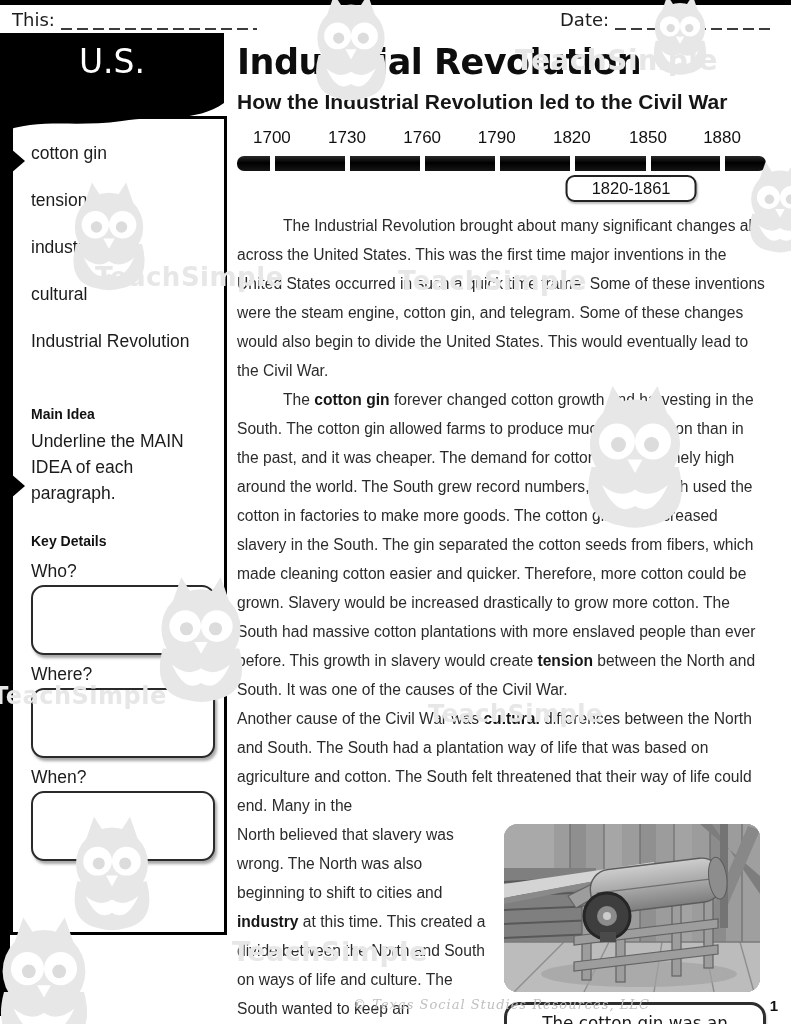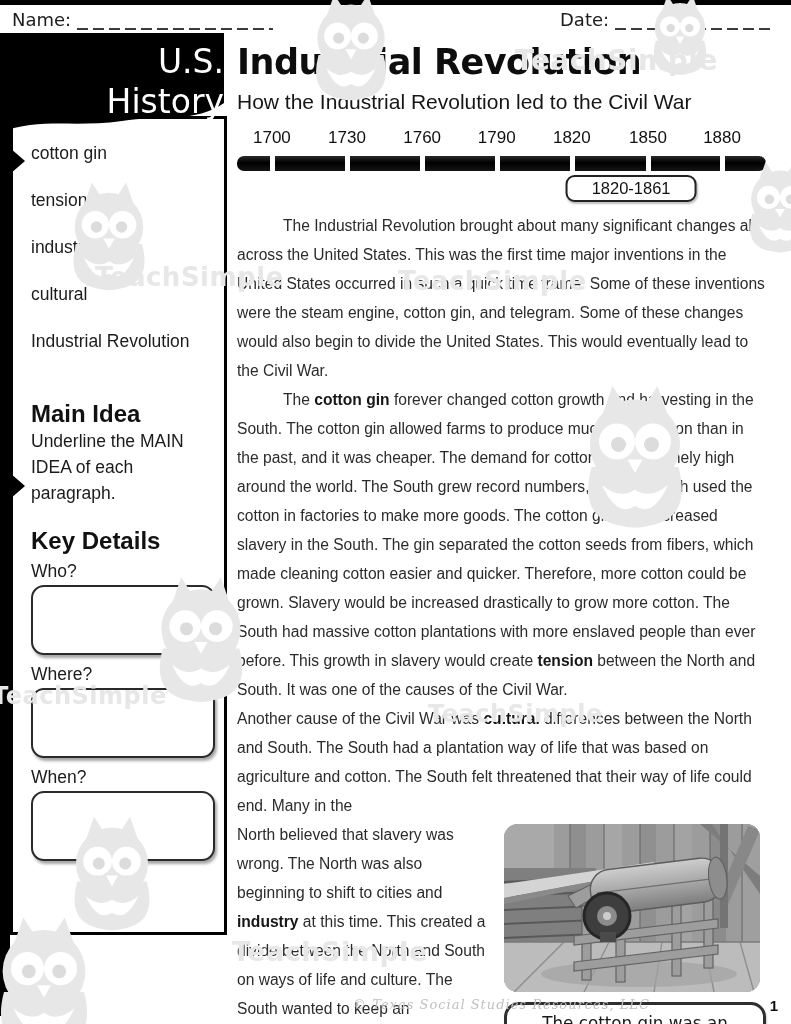--- a/index.html
+++ b/index.html
@@ -12,45 +12,45 @@
             font-family:"DejaVu Sans",sans-serif;font-size:18px;color:#1c1c1c;}
   .blank-line{display:inline-block;height:16px;vertical-align:-4px;
       background:repeating-linear-gradient(to right,#3c3c3c 0 11px,transparent 11px 16px) left bottom/100% 2.5px no-repeat;}
   .name-line{width:196px;}
   .date-part{position:absolute;left:548px;top:0;}
   .date-line{width:160px;}
 
   
   .banner{position:absolute;top:33px;left:0;width:224px;height:102px;z-index:3;}
   .banner svg{position:absolute;inset:0;}
-  .banner-text{position:absolute;inset:0;text-align:right;color:#fff;
+  .banner-text{position:absolute;inset:0;text-align:center;color:#fff;
      font-family:"DejaVu Sans",sans-serif;font-size:33px;line-height:40px;padding-top:9px;}
   .left-strip{position:absolute;left:0;top:60px;bottom:8px;width:10px;background:#000;z-index:2;}
   .strip-arrow{position:absolute;left:10px;width:0;height:0;z-index:3;
      border-left:15px solid #000;border-top:13px solid transparent;border-bottom:13px solid transparent;}
   .arrow-vocab{top:148px;} .arrow-mainidea{top:473px;}
 
   
   .sidebar{position:absolute;left:10px;top:116px;width:217px;height:819px;background:#fff;
      border:3px solid #000;box-sizing:border-box;padding:24px 12px 0 18px;z-index:1;}
   .vocab-heading{font-size:24px;line-height:24px;margin:0 0 26px;font-weight:400;color:#141414;}
   .vocab-term{font-size:17.5px;line-height:20px;margin-bottom:27px;color:#1b1b1b;}
-  .side-heading{font-size:24px;line-height:22px;font-weight:700;color:#111;margin:0;}
+  .side-heading{font-size:14px;line-height:22px;font-weight:700;color:#111;margin:0;}
   .mainidea-block{margin-top:52px;}
   .side-instructions{font-size:17.5px;line-height:26px;width:160px;margin-top:3px;color:#1b1b1b;}
   .keydetails-block{margin-top:24px;}
   .kd-label{font-size:17.5px;line-height:20px;margin-top:9px;color:#1b1b1b;}
   .kd-box{width:180px;height:66px;margin-top:4px;background:#fff;border:2px solid #2a2a2a;
      border-radius:13px;box-shadow:2px 3px 3px rgba(0,0,0,.35);}
 
   
   .main{position:absolute;left:237px;top:40px;width:529px;z-index:1;}
   .title{font-family:"DejaVu Sans",sans-serif;font-size:35px;line-height:40px;font-weight:800;
      letter-spacing:-.5px;color:#0d0d0d;margin:2px 0 0;}
-  .subtitle{font-size:21px;line-height:26px;font-weight:400;color:#161616;margin:7px 0 0;}
+  .subtitle{font-size:21px;line-height:26px;font-weight:700;color:#161616;margin:7px 0 0;}
 
   .timeline{position:relative;height:78px;margin-top:13px;}
   .tl-year{position:absolute;top:0;transform:translateX(-50%);font-size:17px;color:#101010;}
   .tl-bar{position:absolute;top:28px;left:0;right:0;height:15px;border-radius:7px;
      background:linear-gradient(#2a2a2a,#000 45%,#151515);}
   .tl-gap{position:absolute;top:-1px;bottom:-1px;width:5px;background:#fff;}
   .tl-range{position:absolute;top:47px;transform:translateX(-50%);background:#fff;
      border:2px solid #222;border-radius:9px;padding:2px 24px;font-size:16.5px;color:#111;
      box-shadow:1px 2px 2px rgba(0,0,0,.25);white-space:nowrap;}
 
@@ -95,35 +95,34 @@
       <path fill="#ffffff" d="M45 53 L55 53 L50 62 Z"></path>
       <path fill="#ffffff" d="M28 70 Q40 80 50 73 Q60 80 72 70 Q62 92 50 84 Q38 92 28 70 Z"></path>
     </symbol>
   </defs>
 </svg>
 
 <div class="page">
   <div class="topbar"></div>
 
   <div class="name-row">
-    <span>Name:</span>
+    <span>This:</span>
     <span class="blank-line name-line"></span>
     <span class="date-part">
       <span>Date:</span>
       <span class="blank-line date-line"></span>
     </span>
   </div>
 
   <div class="banner">
     <svg viewBox="0 0 224 102" preserveAspectRatio="none">
       <path fill="#000" d="M0,0 H224 V70 C196,90 160,82 122,88 C72,95 38,84 0,100 Z"></path>
     </svg>
     <div class="banner-text">
       <div>U.S.</div>
-      <div>History</div>
     </div>
   </div>
 
   <div class="left-strip"></div>
   <div class="strip-arrow arrow-vocab"></div>
   <div class="strip-arrow arrow-mainidea"></div>
 
   <aside class="sidebar">
     <div class="vocab-term">cotton gin</div>
     <div class="vocab-term">tension</div>

